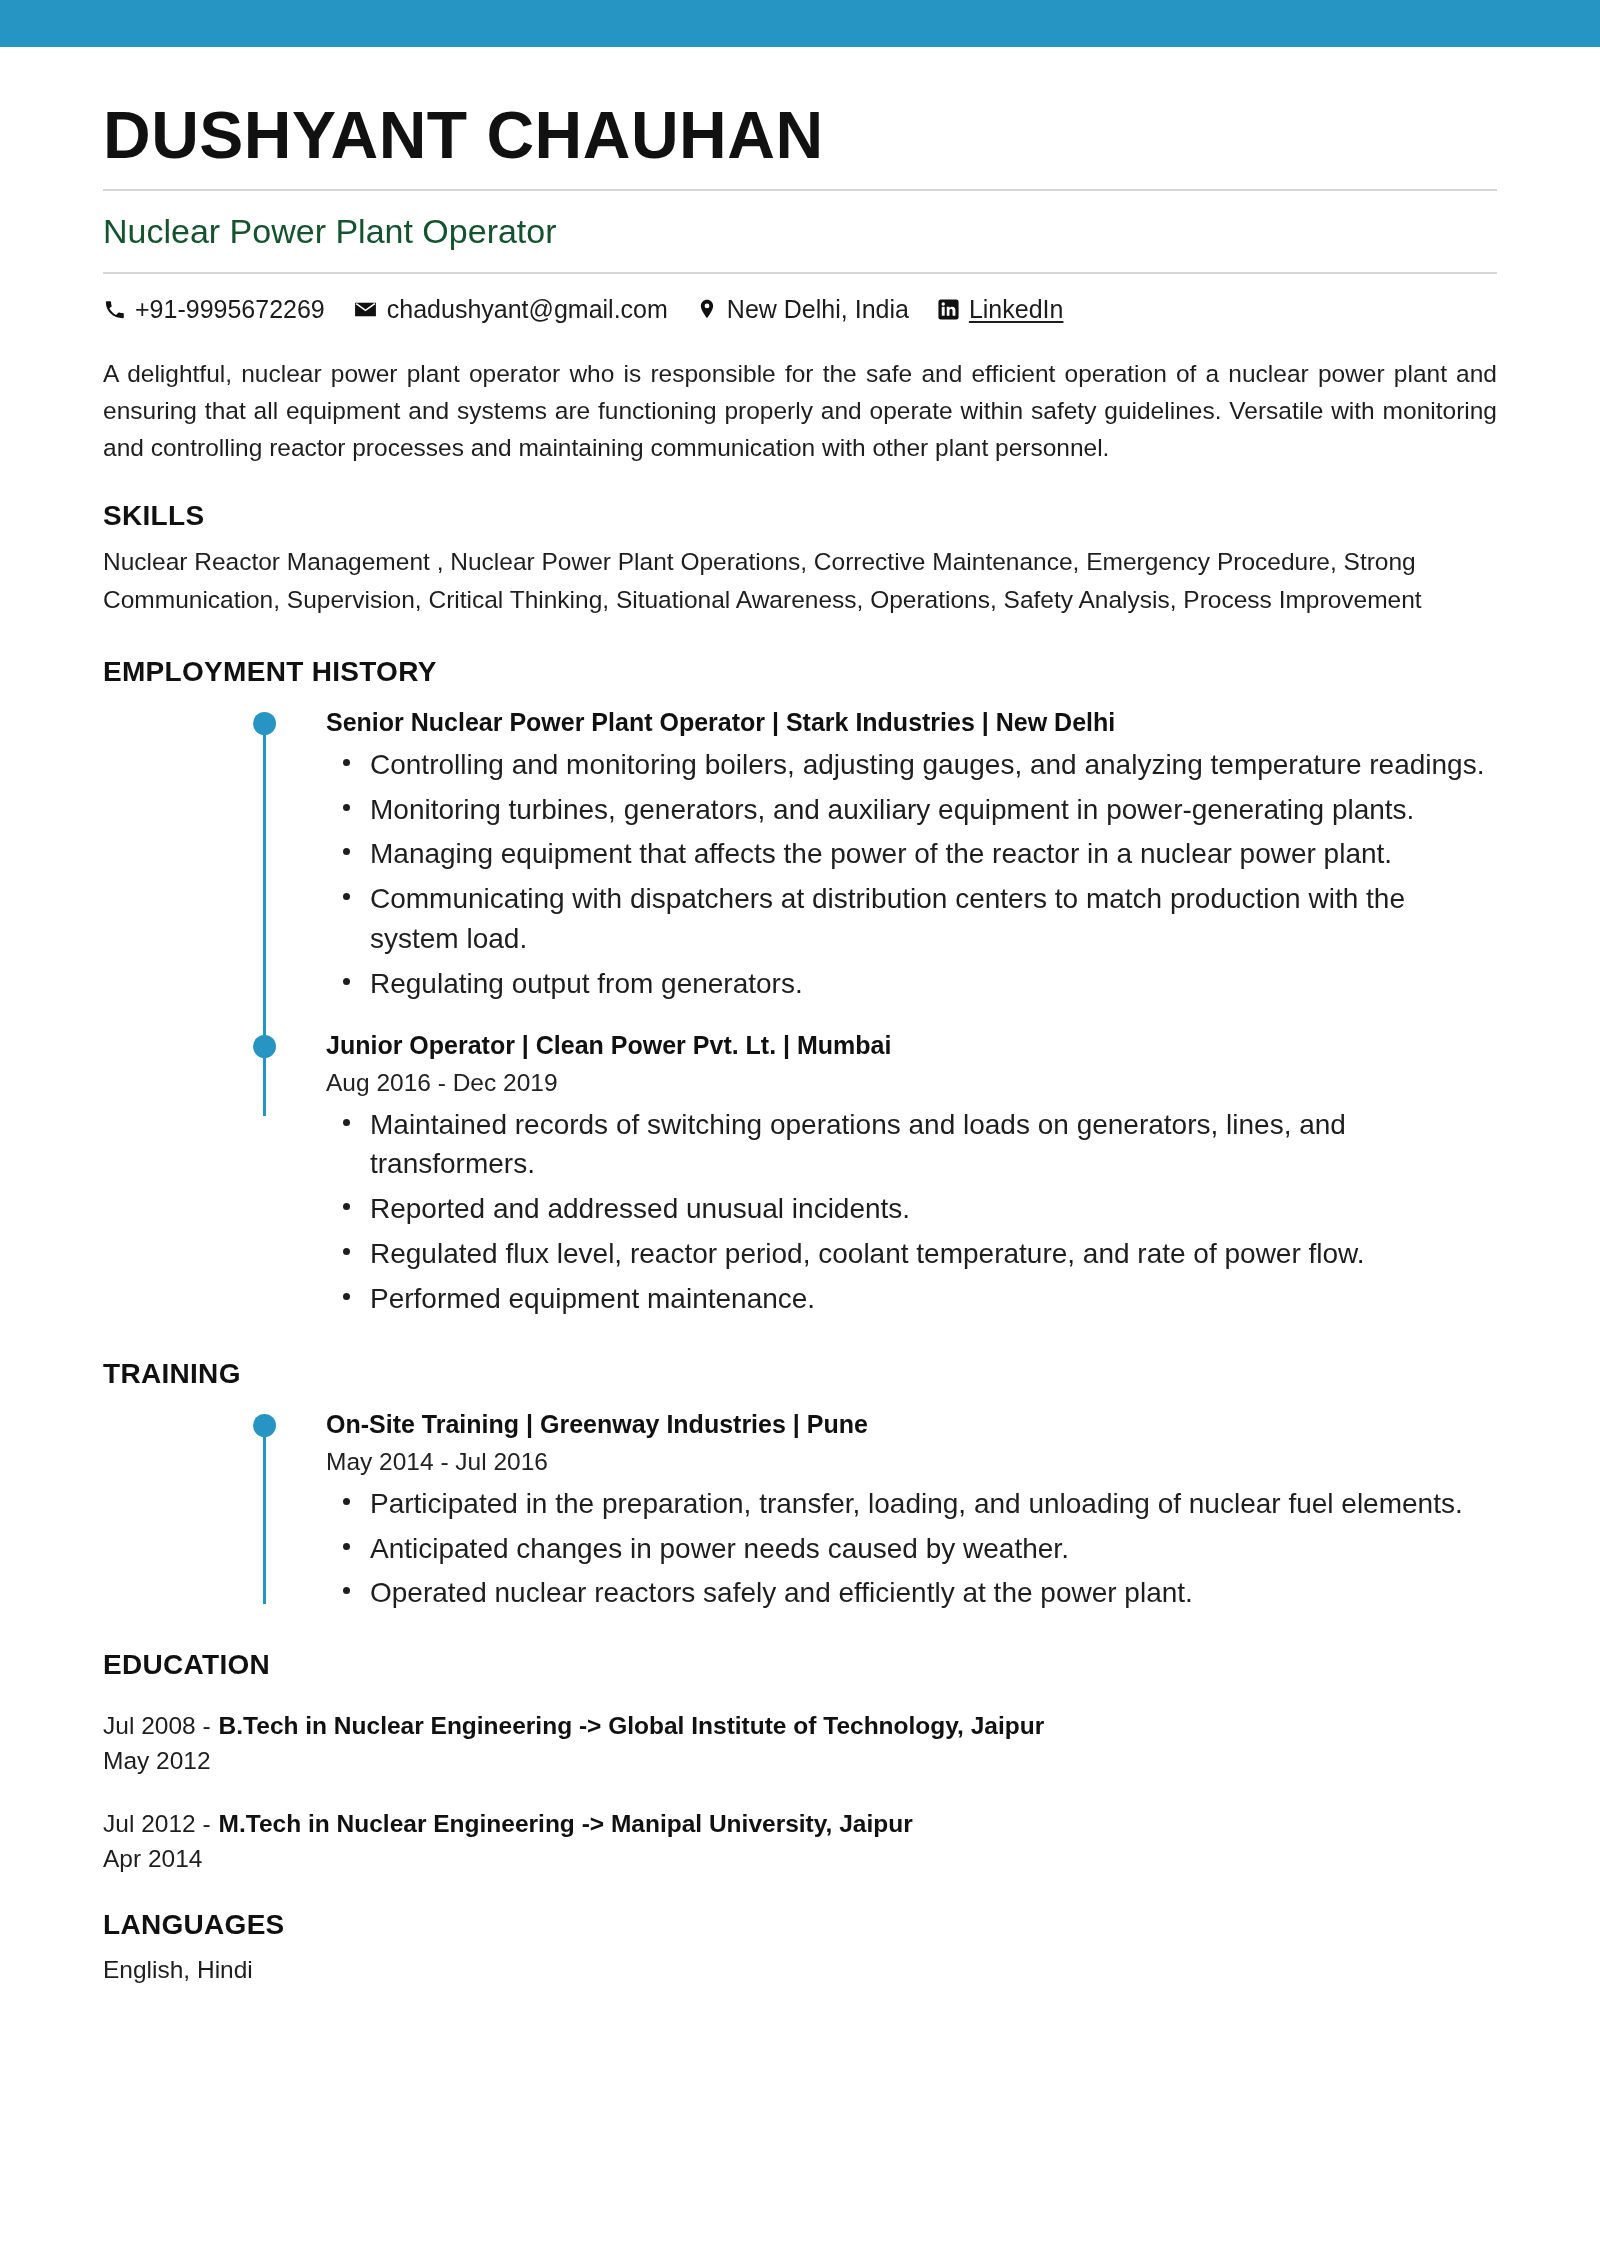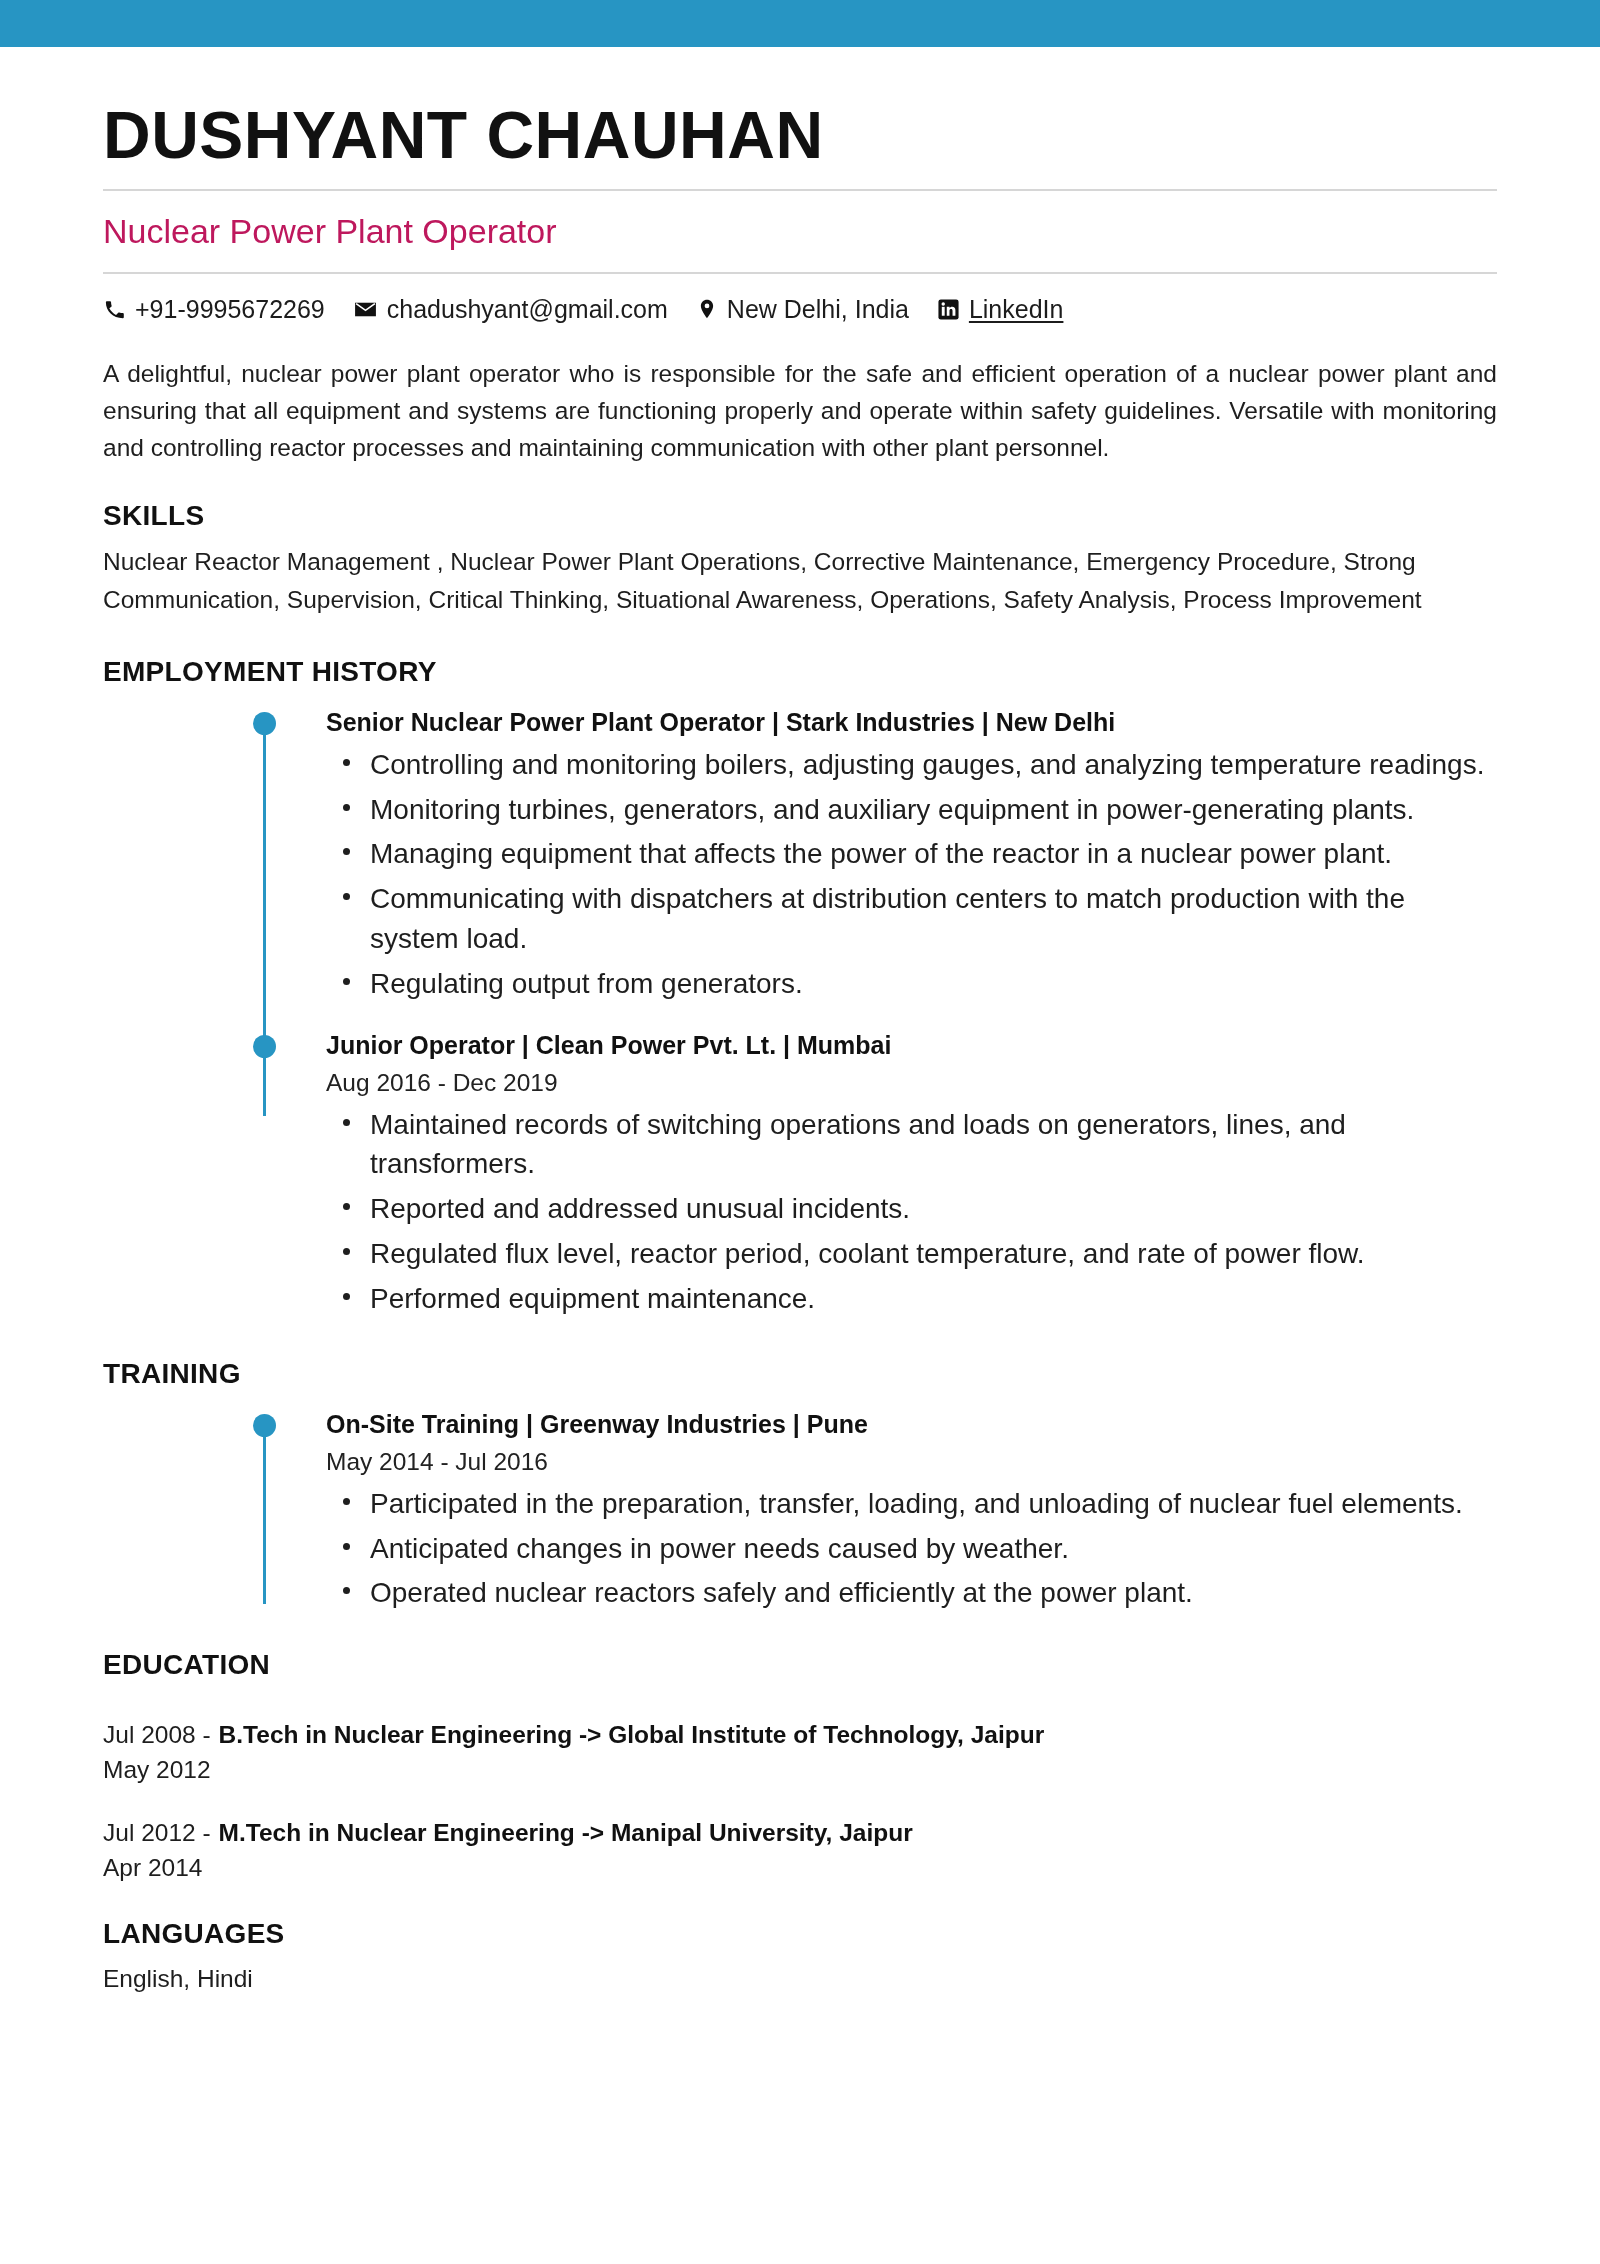--- a/index.html
+++ b/index.html
@@ -41,21 +41,21 @@
   }
   .rule {
     height: 2px;
     background: #d6d6d6;
     margin: 16px 0 0 0;
     width: 100%;
   }
   .job-title {
     font-size: 34px;
     font-weight: 400;
-    color: #be185d;
+    color: #14532d;
     margin: 20px 0 0 0;
     line-height: 1.2;
   }
   .rule2 {
     height: 2px;
     background: #d6d6d6;
     margin: 20px 0 0 0;
     width: 100%;
   }
 
@@ -181,21 +181,21 @@
     position: absolute;
     left: -27px;
     top: 14px;
     width: 7px;
     height: 7px;
     border-radius: 50%;
     background: #1e1e1e;
   }
 
   
-  .edu-block { margin-top: 37px; }
+  .edu-block { margin-top: 28px; }
   .edu-block + .edu-block { margin-top: 30px; }
   .edu-line1 {
     font-size: 24.5px;
     line-height: 1.35;
     color: #1e1e1e;
   }
   .edu-date { font-weight: 400; }
   .edu-deg {
     font-weight: 700;
     color: #111111;

